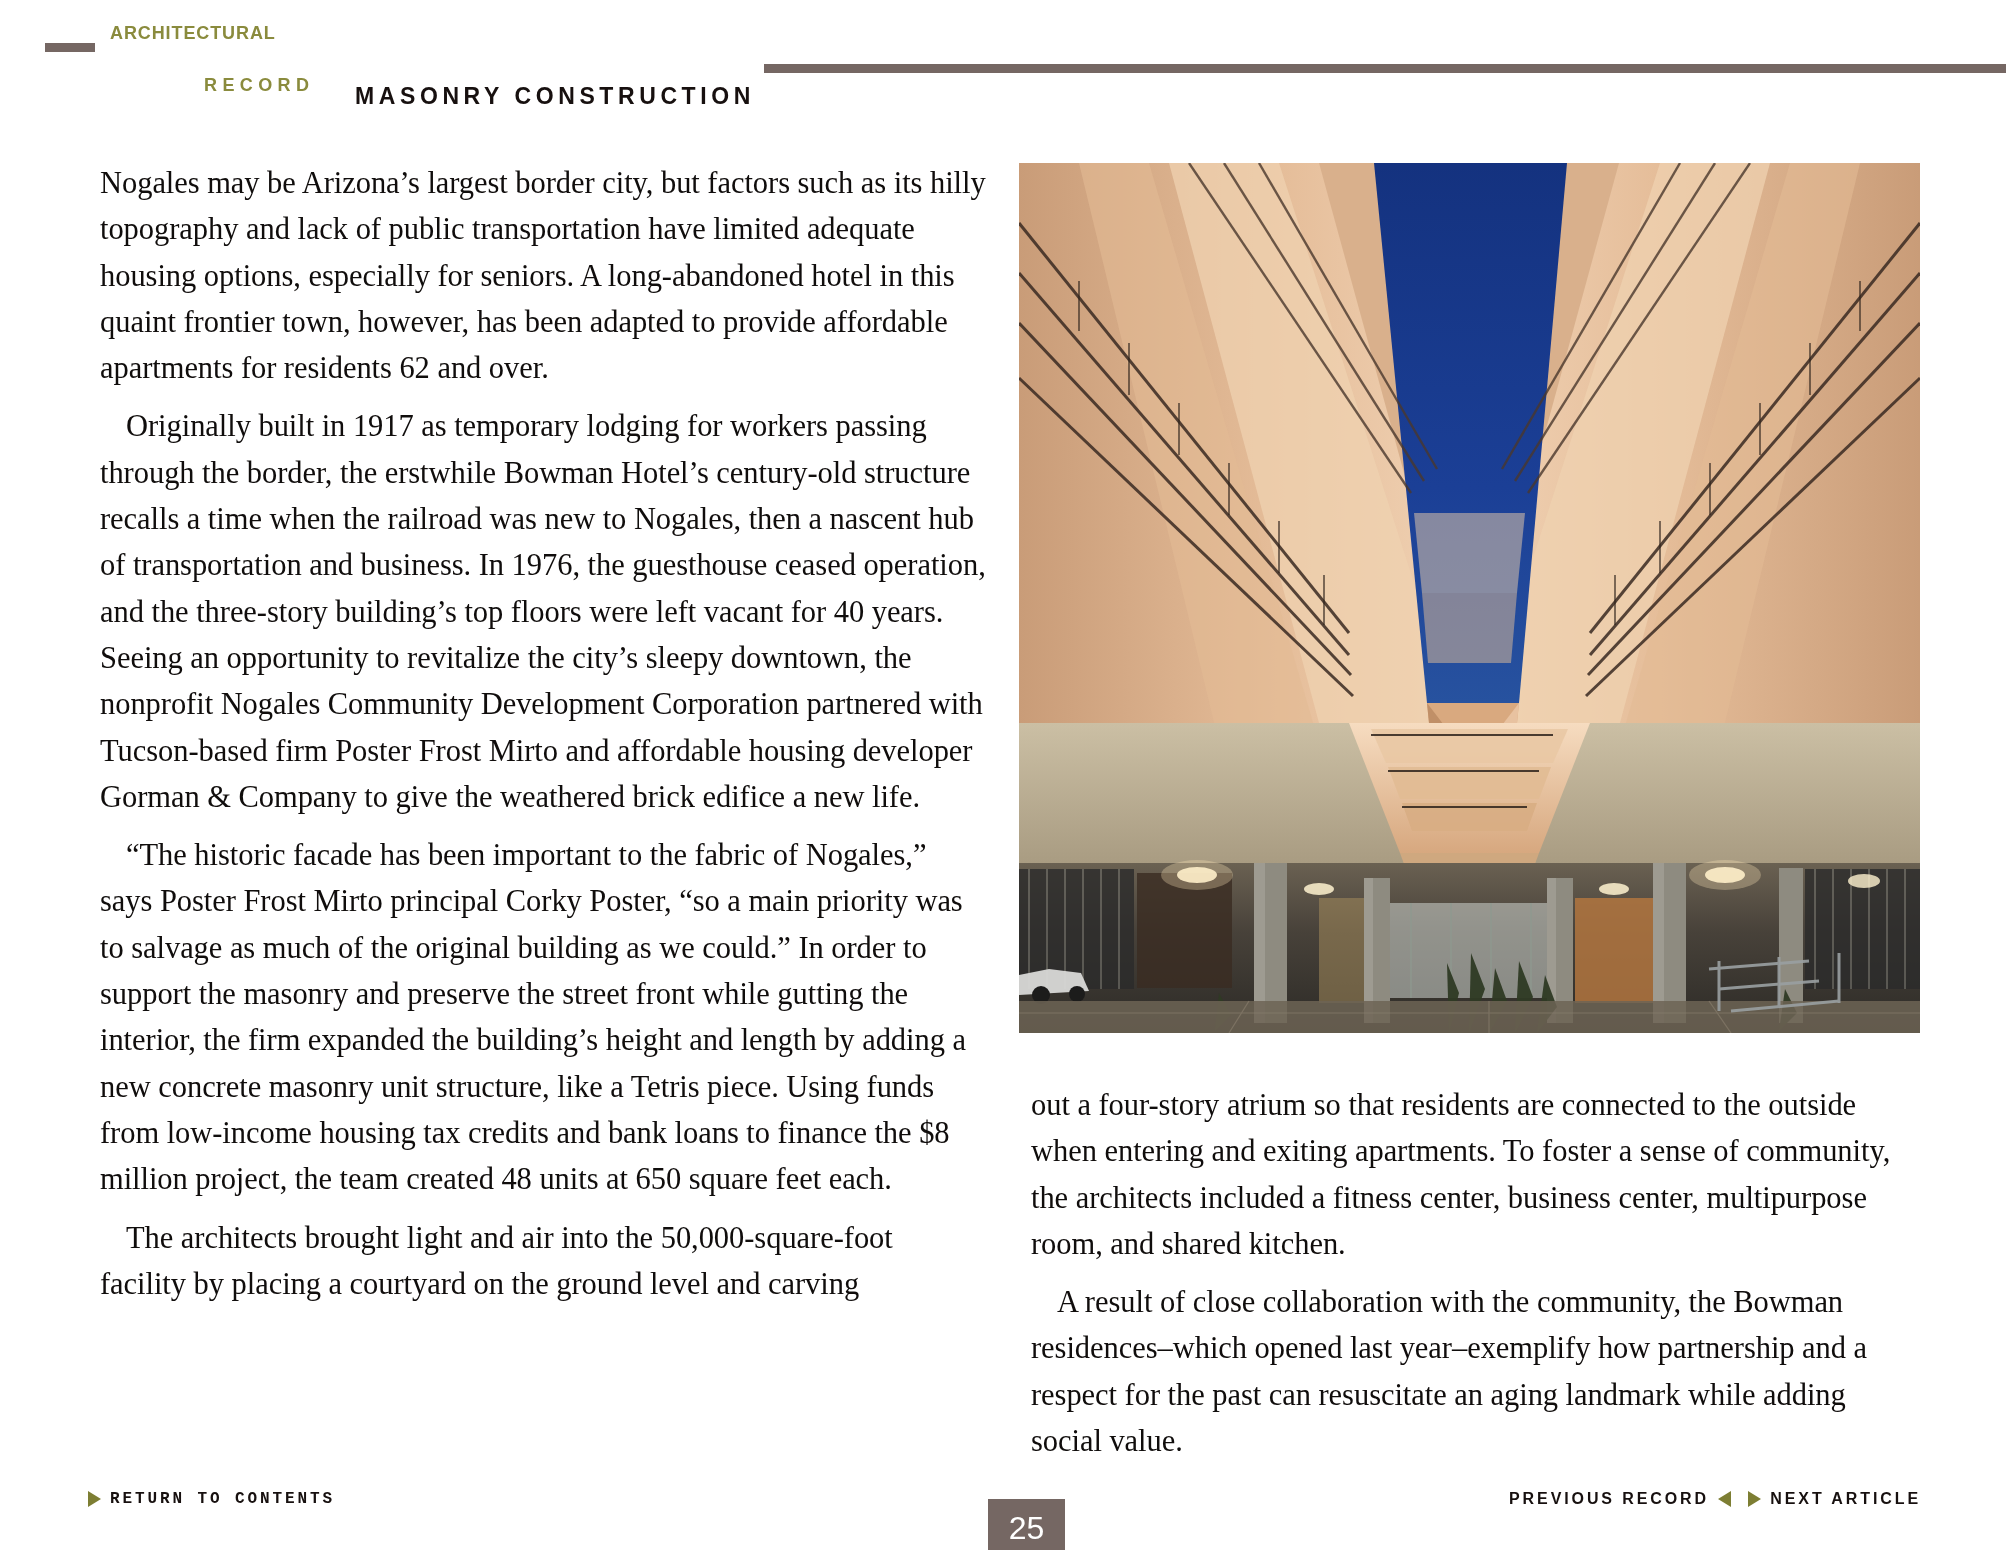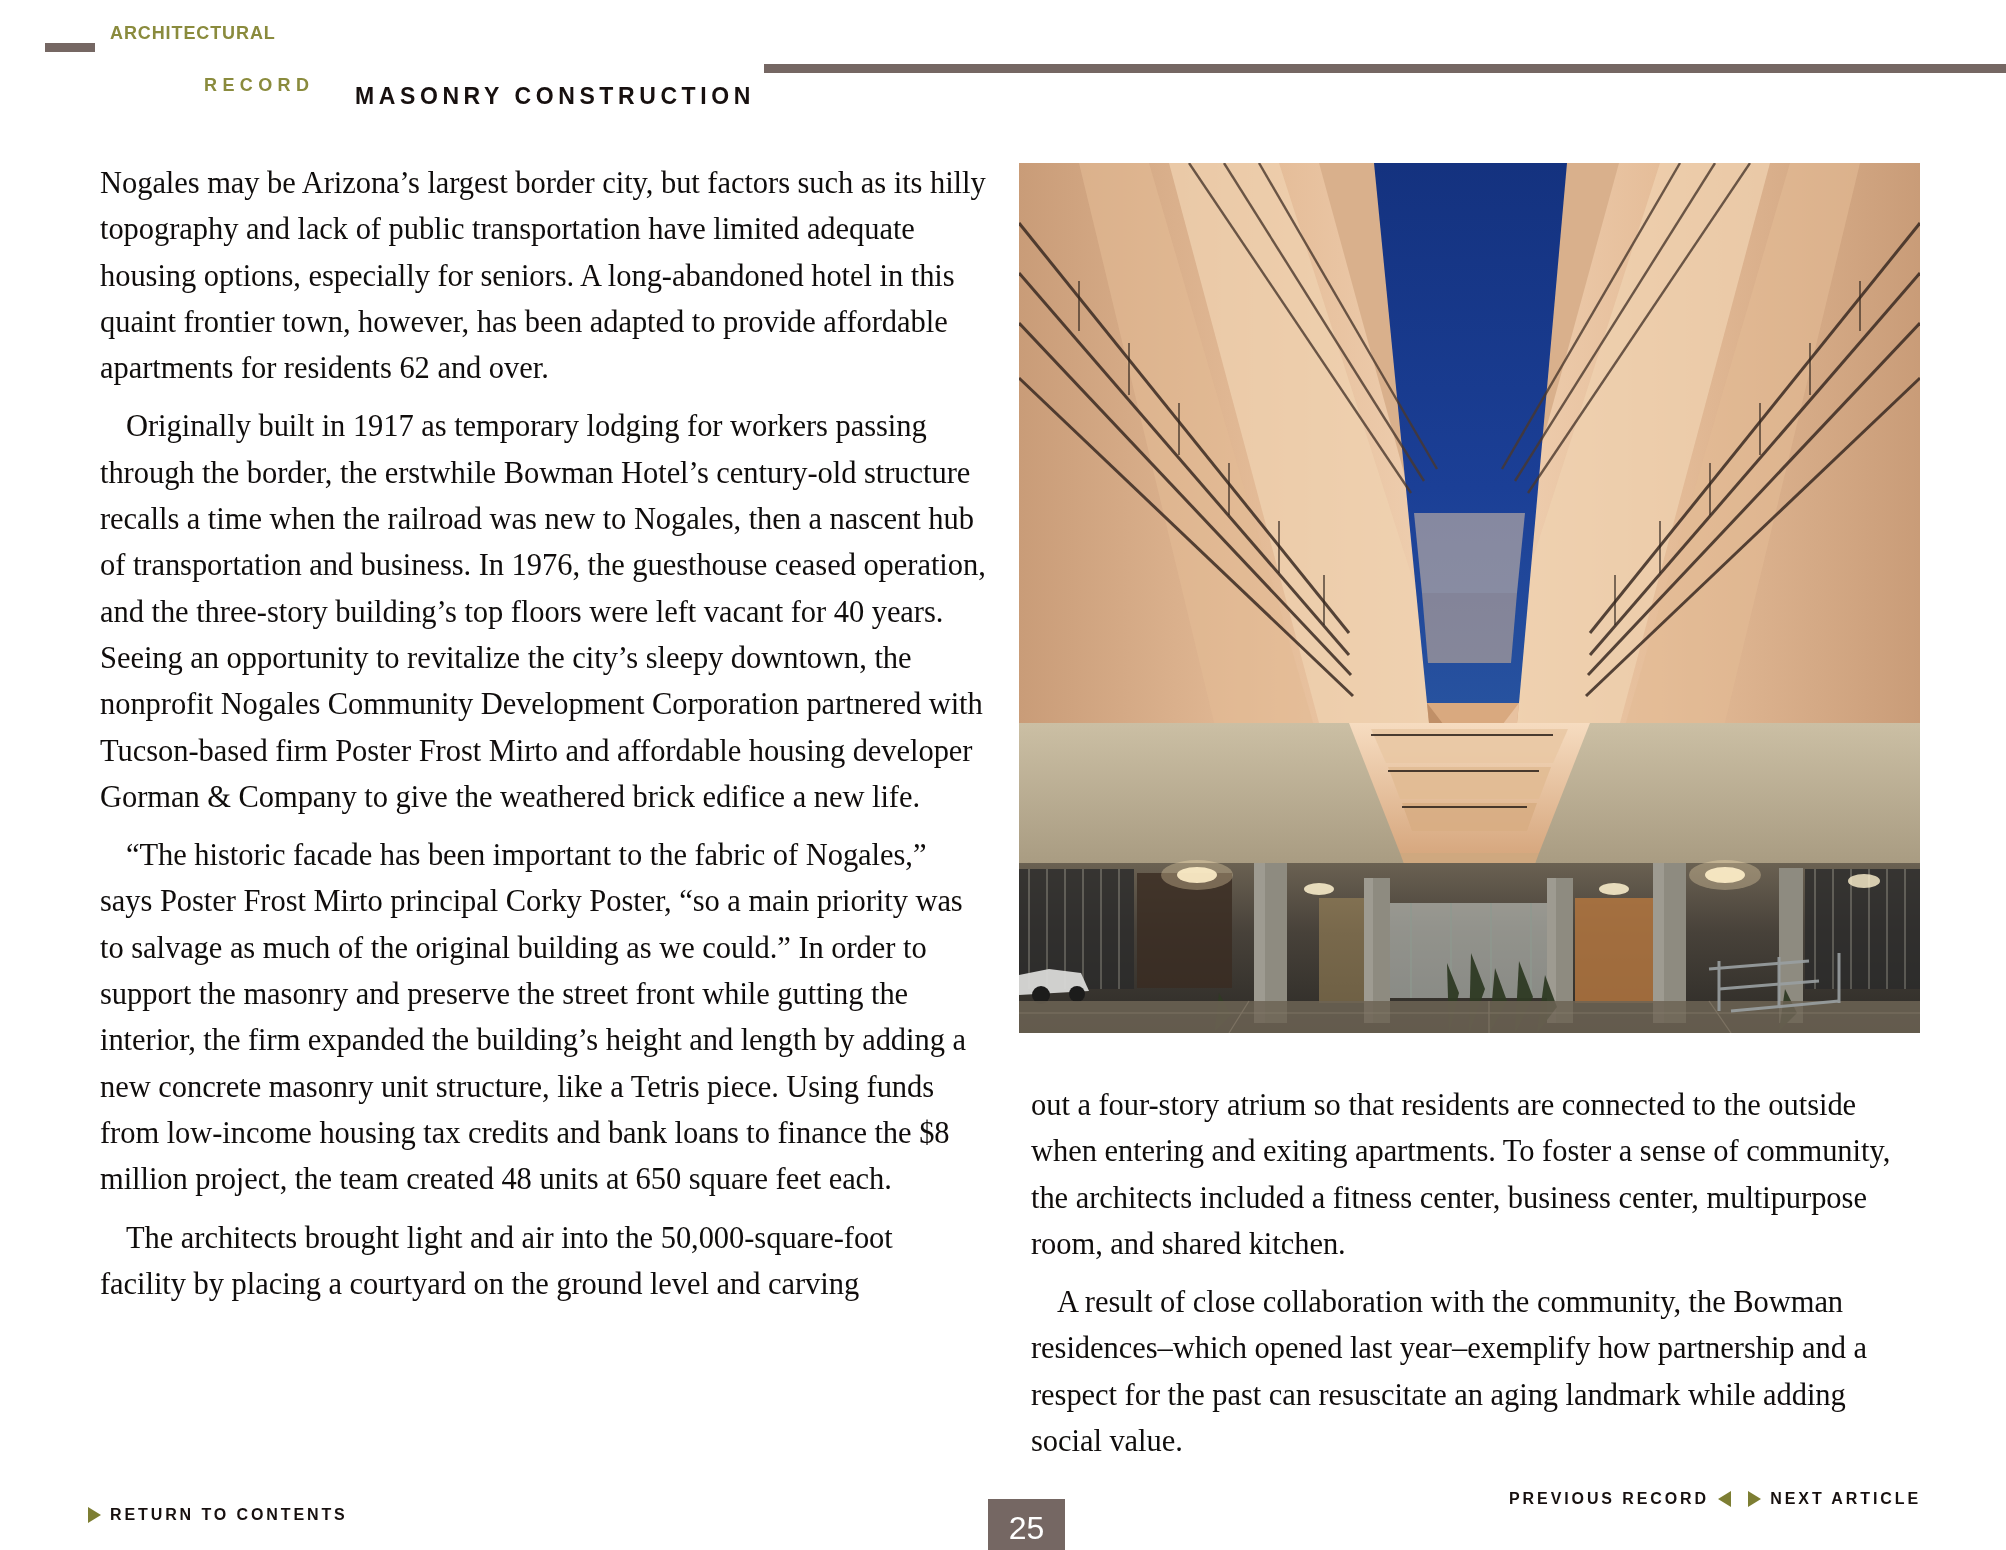--- a/index.html
+++ b/index.html
@@ -143,21 +143,21 @@
     font-size: 16px;
     font-weight: bold;
     color: #17100f;
     letter-spacing: 2.9px;
     white-space: nowrap;
     display: flex;
     align-items: center;
     gap: 9px;
     cursor: pointer;
   }
-  .nav-return { left: 88px; top: 28px; }
+  .nav-return { left: 88px; top: 12px; font-family: Liberation Mono, monospace; }
   .nav-prev { right: 275px; top: 12px; }
   .nav-next { right: 85px; top: 12px; }
 
   .tri {
     width: 0; height: 0;
     display: inline-block;
   }
   .tri-right {
     border-left: 13px solid #7d7e33;
     border-top: 8px solid transparent;

